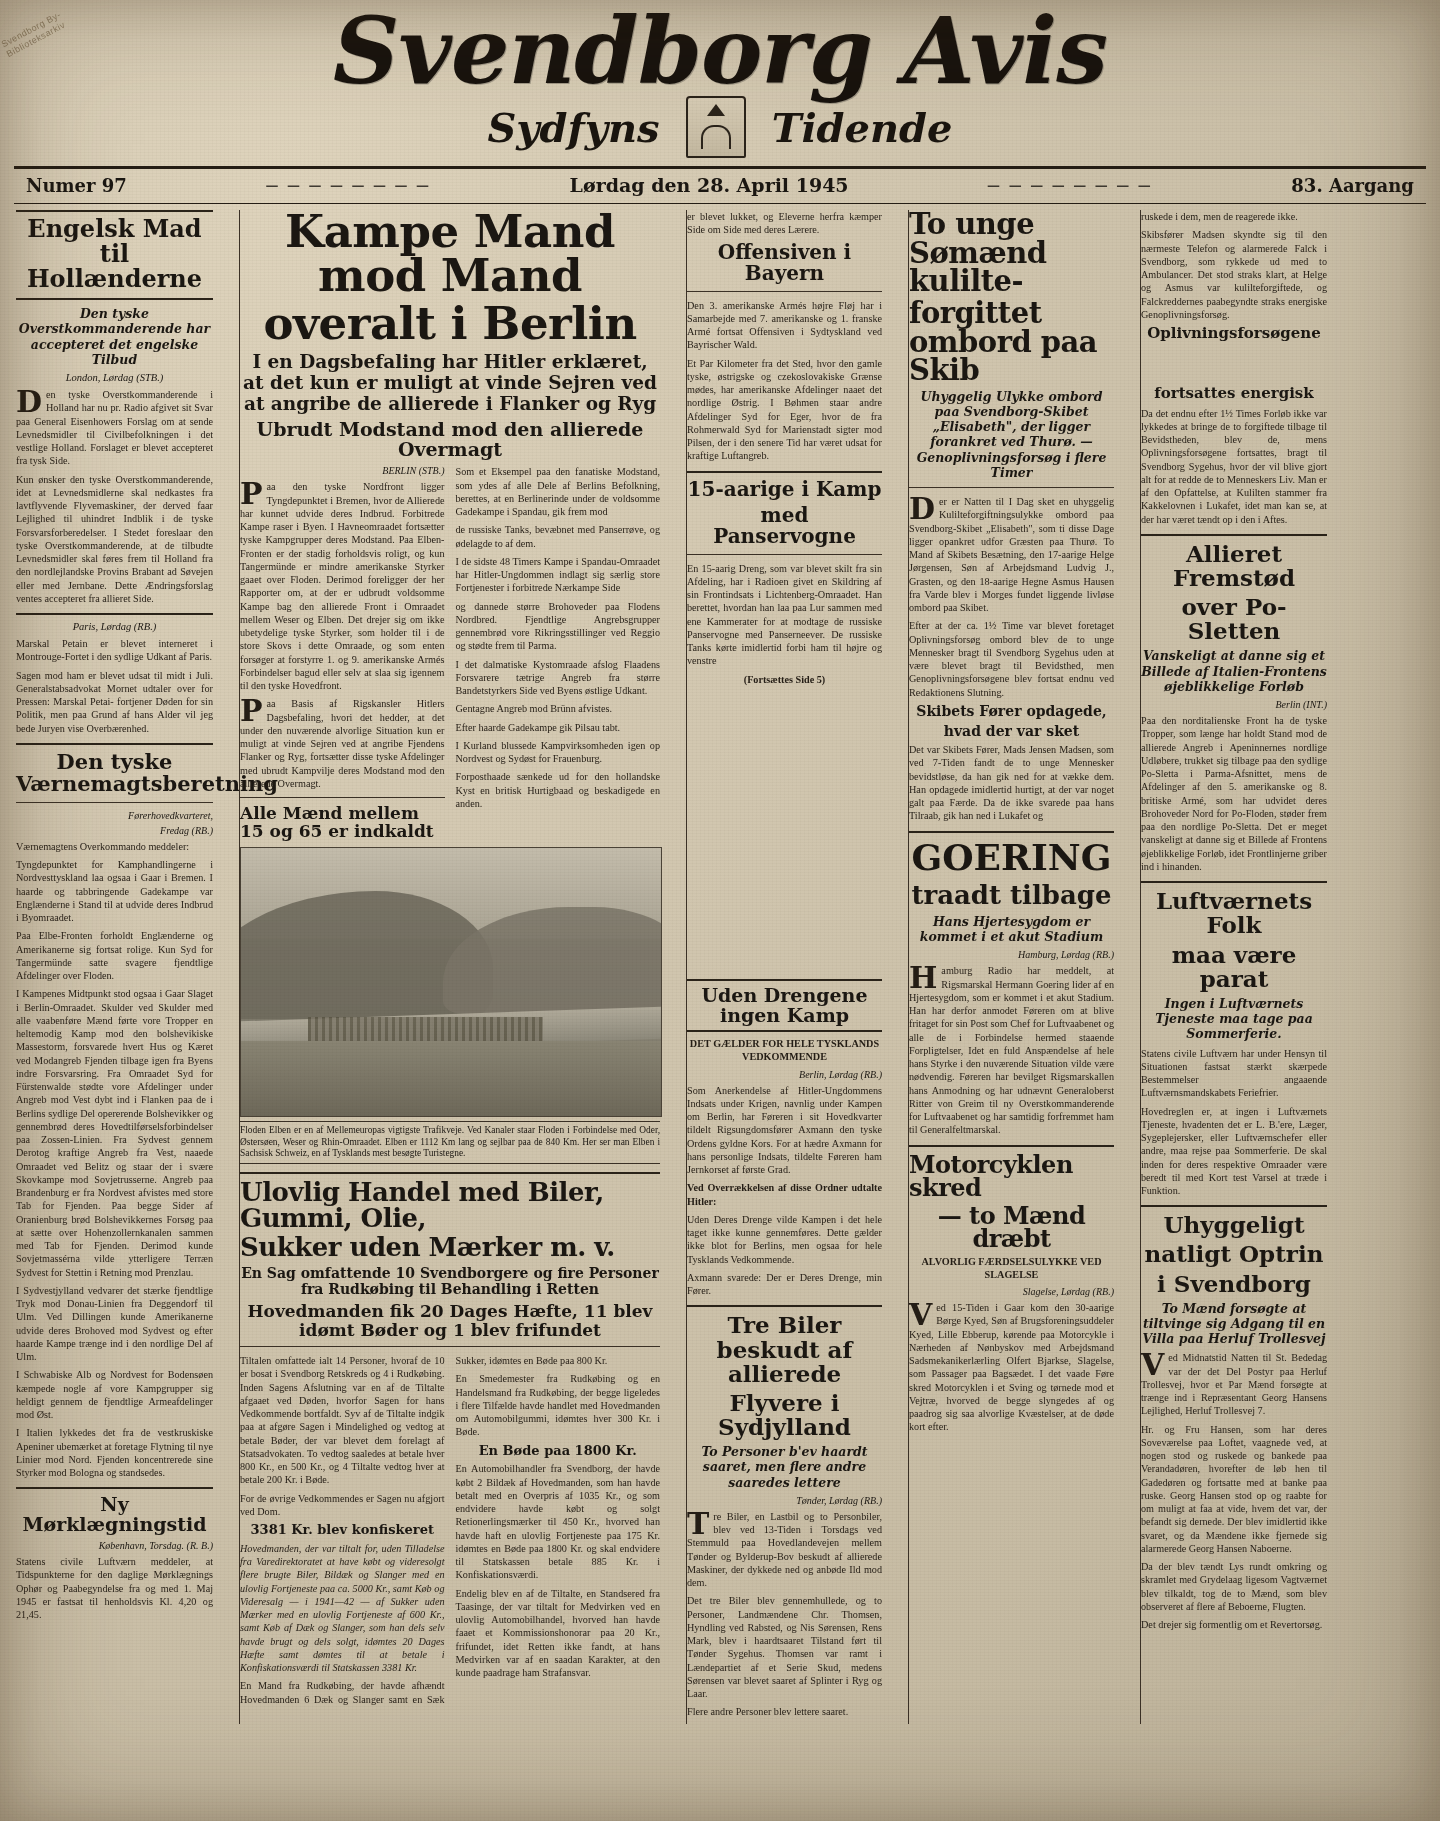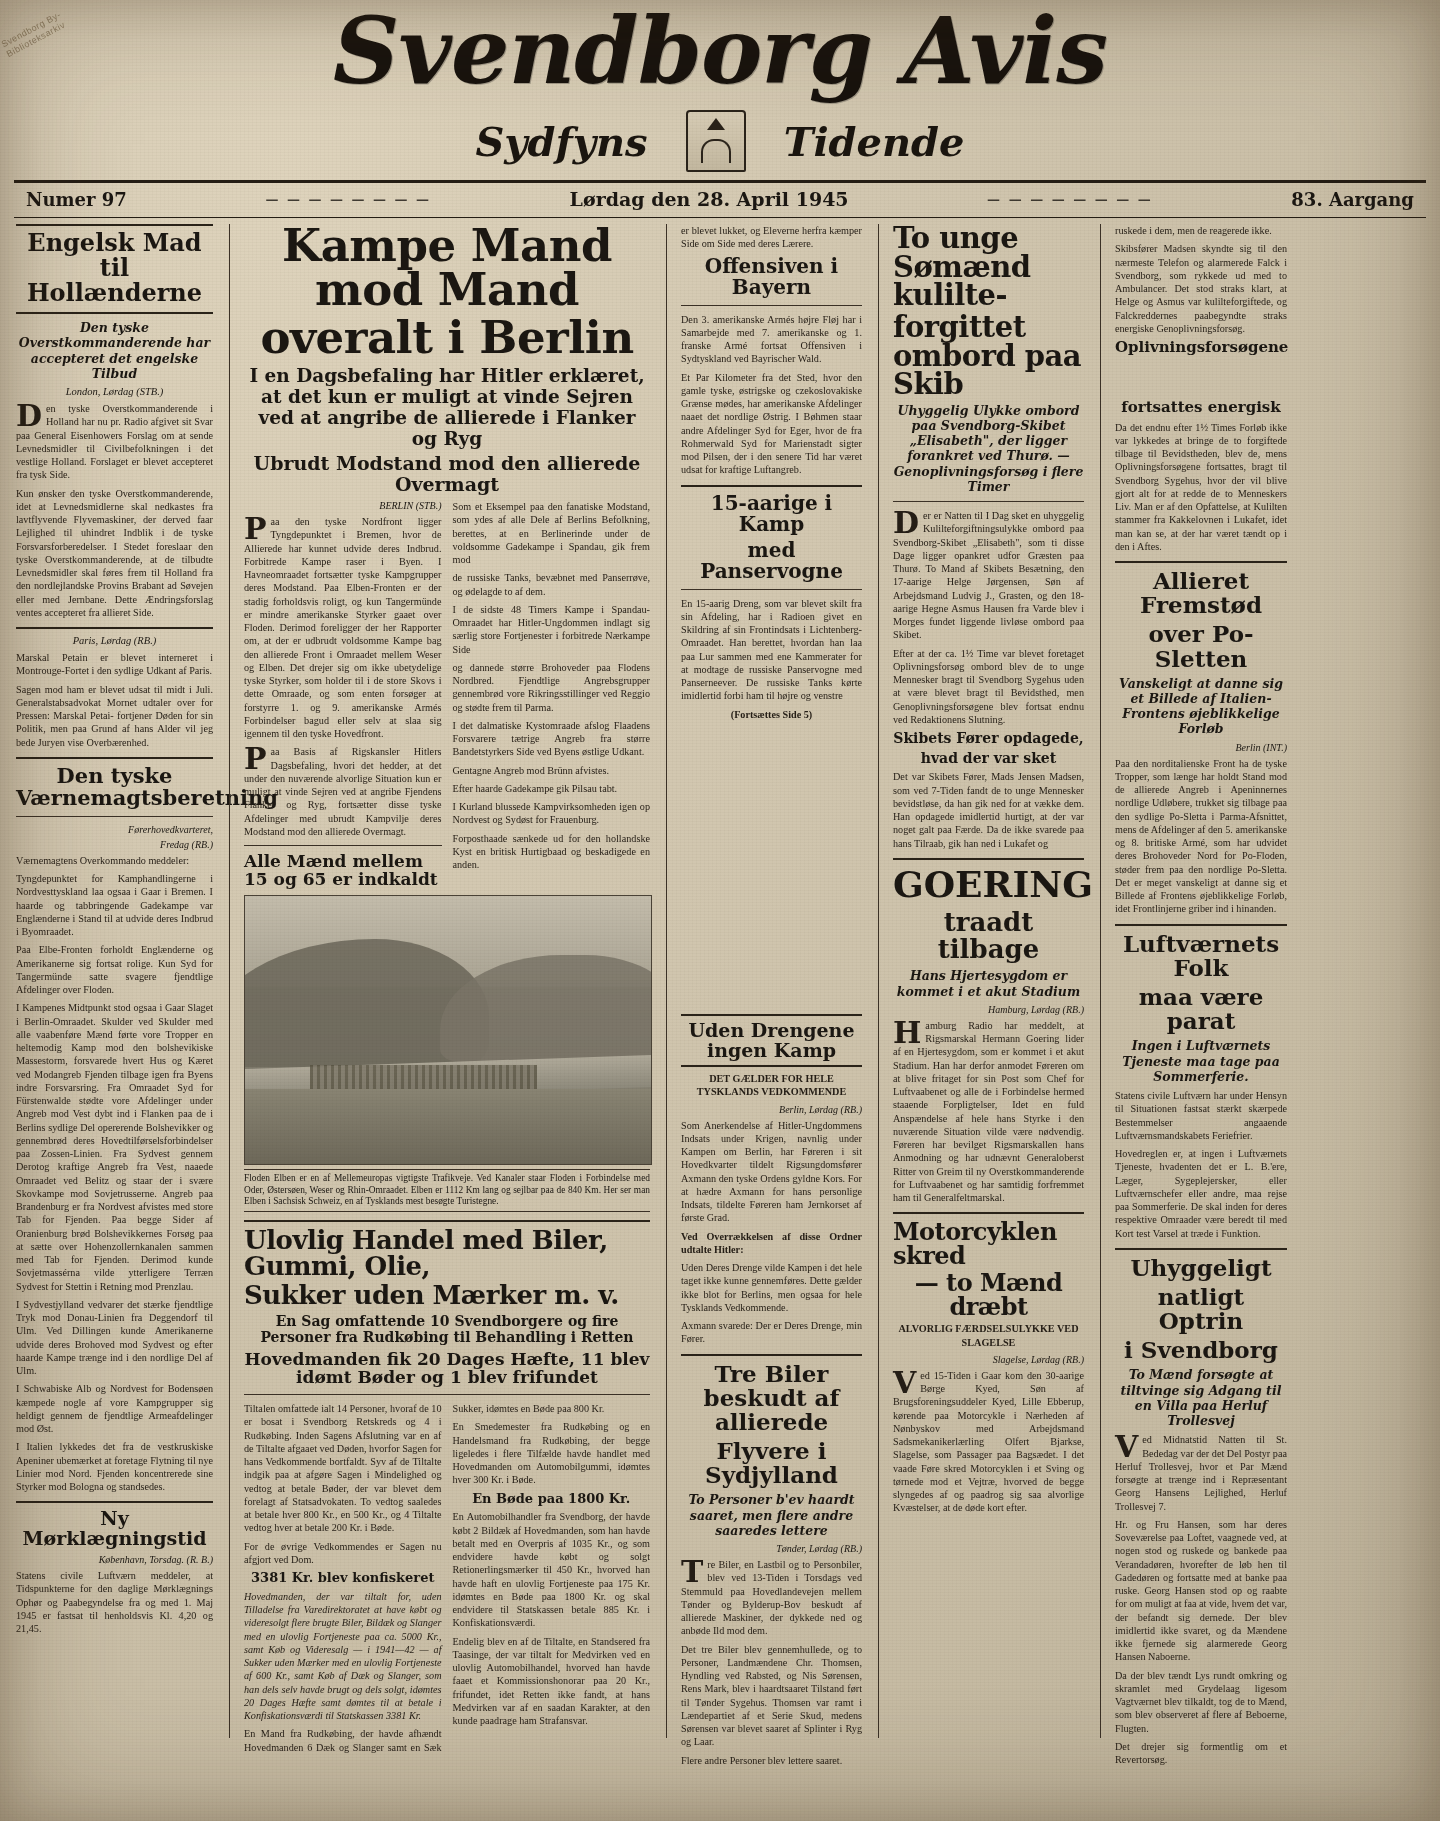--- a/index.html
+++ b/index.html
@@ -40,22 +40,22 @@
     font-weight:bold;
     font-size:92px;
     line-height:.98;
     letter-spacing:-1px;
     color:#17120d;
     text-shadow:1px 1px 0 rgba(0,0,0,.25);
     font-style:italic;
   }
   .mast-sub {
     display:flex; align-items:center; justify-content:center;
-    gap:38px;
-    margin-top:14px;
+    gap:26px;
+    margin-top:0;
   }
   .mast-sub .word {
     font-family:"DejaVu Serif", serif;
     font-style:italic;
     font-weight:bold;
     font-size:40px;
     color:#1a150f;
   }
   .crest {
     width:56px; height:58px;
@@ -93,26 +93,26 @@
     font-weight:bold;
     font-size:18px;
   }
   .infobar .center { font-size:19px; }
   .dashes { letter-spacing:2px; font-size:13px; opacity:.8; }
 
   
   .content {
     display:flex;
     padding:6px 16px 10px 16px;
-    gap:7px;
+    gap:17px;
     height:1530px;
     box-sizing:border-box;
   }
   .col { position:relative; box-sizing:border-box; }
-  .col + .col { border-left:1px solid #3b3126; padding-left:14px; }
+  .col + .col { border-left:1px solid #3b3126; padding-left:0; }
   .col { padding-right:9px; }
   .c1 { width:206px; }
   .c2 { width:430px; }
   .c3 { width:205px; }
   .c4 { width:215px; }
   .c5 { width:196px; }
 
   p, .t {
     font-size:10.2px;
     line-height:1.30;

